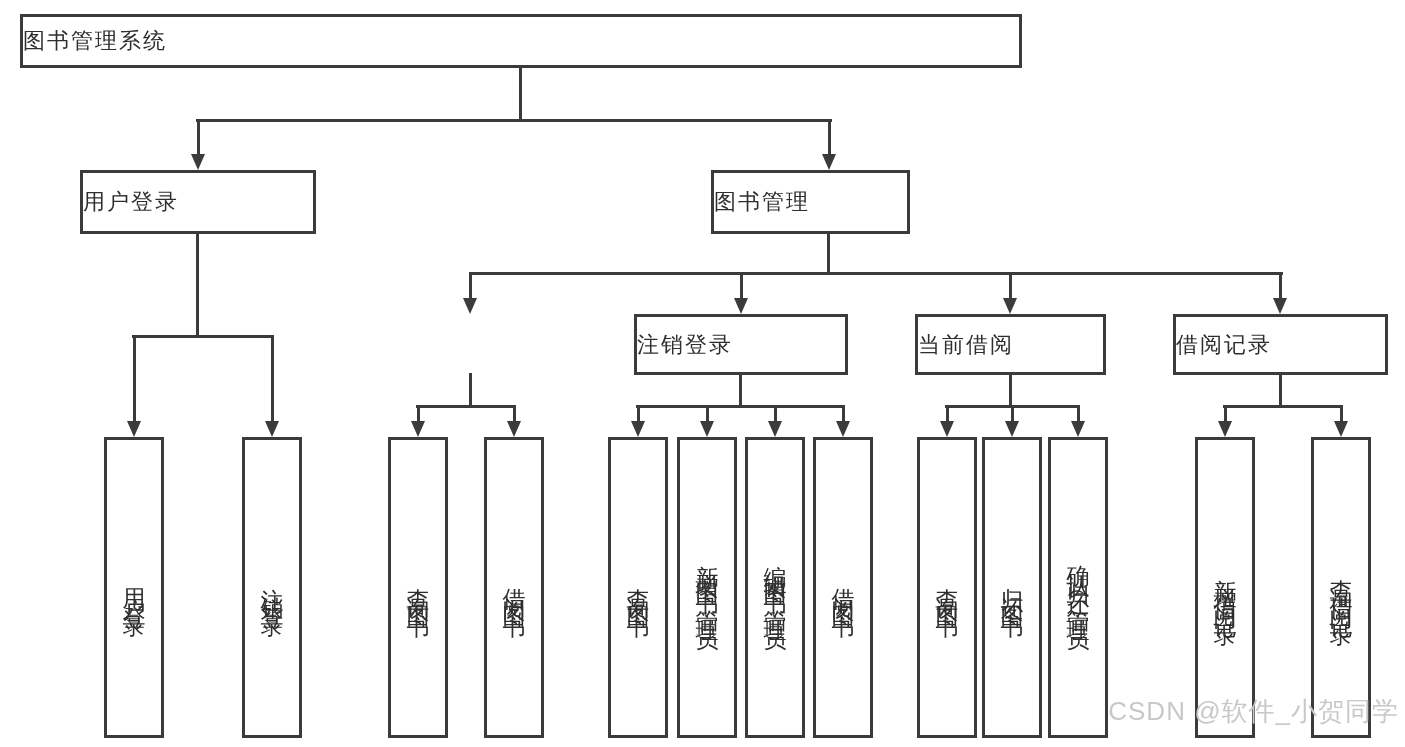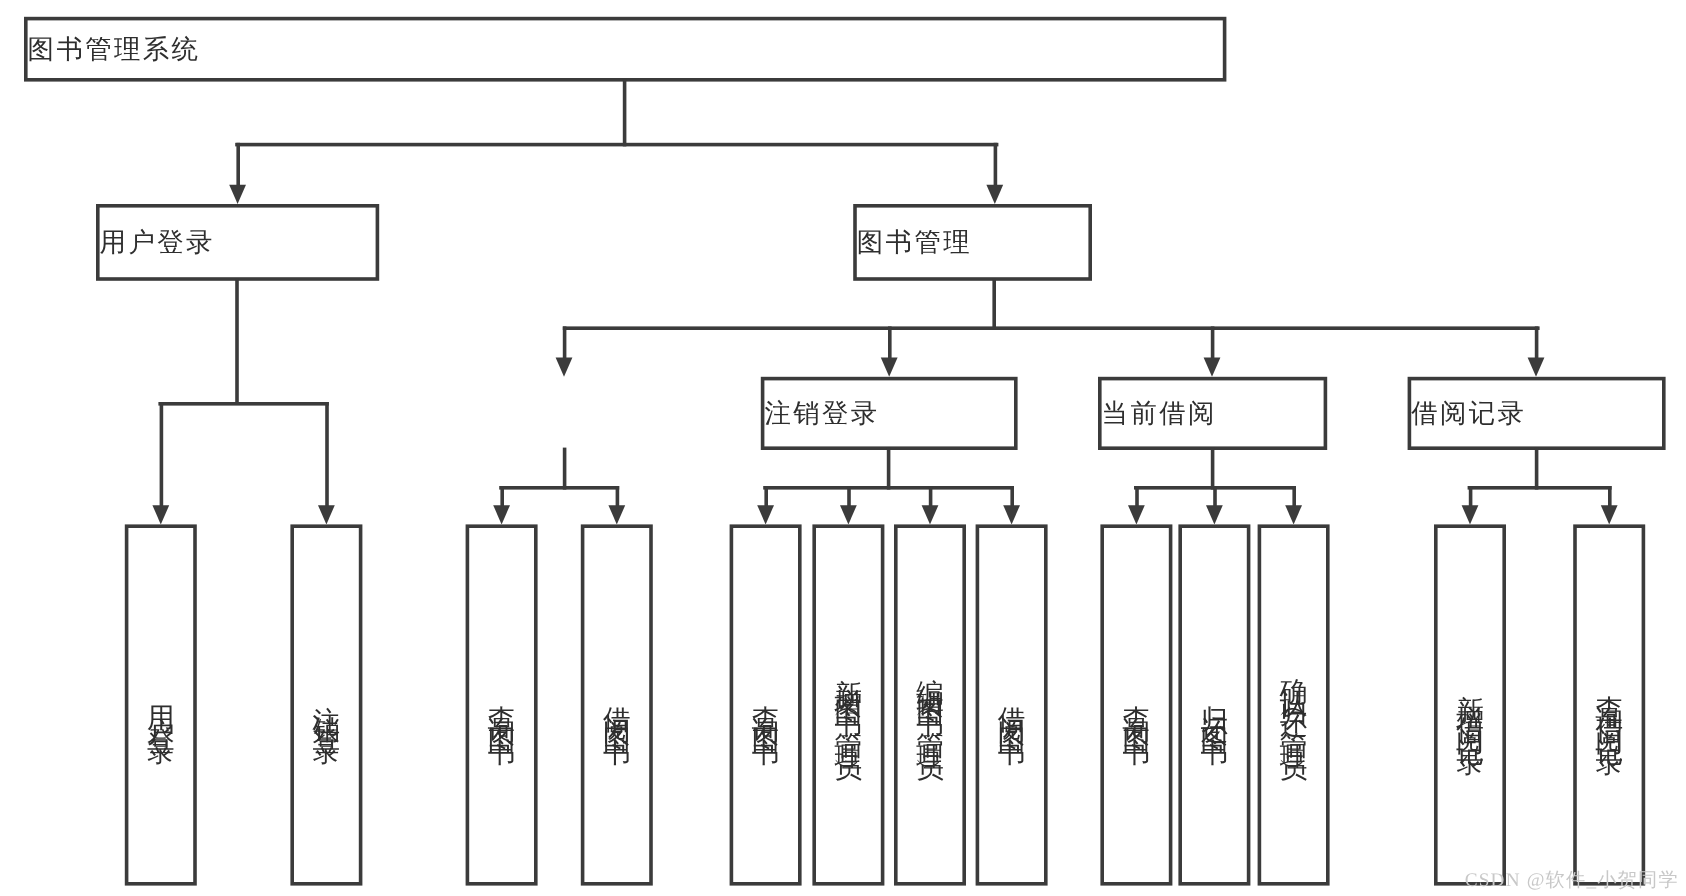--- a/index.html
+++ b/index.html
@@ -46,27 +46,26 @@
   .arr::before{
     content:"";position:absolute;left:5.5px;top:0;bottom:14px;width:3px;background:var(--line);
   }
   .arr::after{
     content:"";position:absolute;left:0;bottom:0;width:0;height:0;
     border-left:7px solid transparent;border-right:7px solid transparent;
     border-top:16px solid var(--line);
   }
   .watermark{
     position:absolute;
-    right:6px;bottom:3px;
-    font-size:16px;
+    right:6px;bottom:18px;
+    font-size:26px;
     color:var(--wm);
     letter-spacing:1px;
     z-index:10;
     white-space:nowrap;
-    font-family:Liberation Serif, serif;
   }
 </style>
 </head>
 <body>
 
 <div class="canvas">
 
   <div class="node" style="left:20px;top:14px;width:1002px;height:54px;">
     <span>图书管理系统</span>
   </div>

